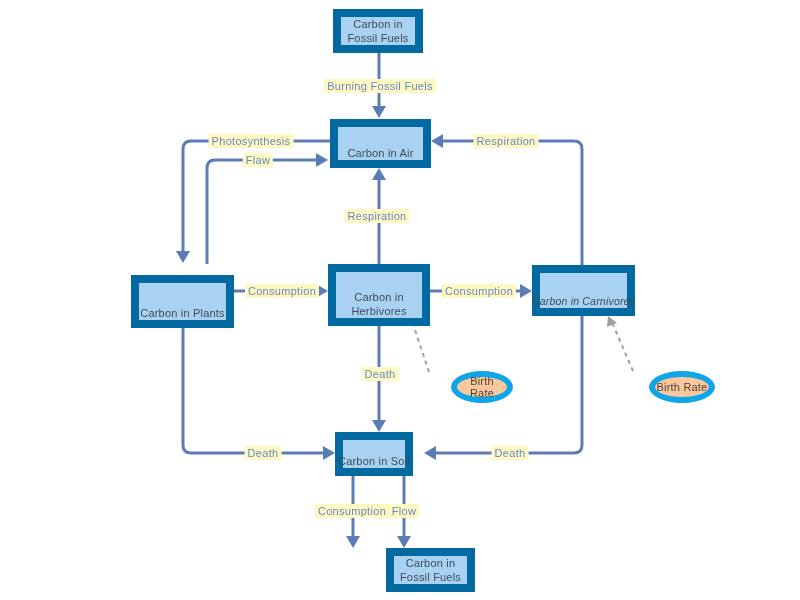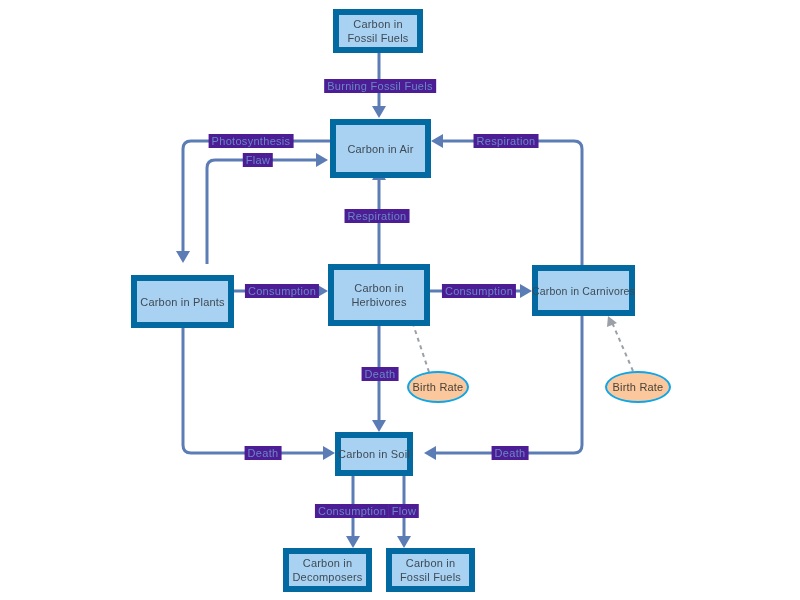--- a/index.html
+++ b/index.html
@@ -3,35 +3,35 @@
 <meta charset="utf-8">
 <style>
   html,body{margin:0;padding:0;background:#ffffff;}
   #canvas{
     position:relative;width:800px;height:600px;background:#ffffff;overflow:hidden;
     font-family:"Liberation Sans","DejaVu Sans",sans-serif;
   }
   #edges{position:absolute;left:0;top:0;width:800px;height:600px;}
   .node{
     position:absolute;box-sizing:border-box;
-    background:#a9d2f2;border:6px solid #0369a1;
-    display:flex;align-items:center;justify-content:center;text-align:center;
+    background:#a9d2f2;border:8px solid #0369a1;
+    display:flex;align-items:flex-end;justify-content:center;text-align:center;
     color:#3f4a55;font-size:11px;line-height:14px;letter-spacing:.2px;
   }
   .node span{display:block;padding:0 2px;}
   .nowrap span{white-space:nowrap;}
   .ellipse{
     position:absolute;box-sizing:border-box;border-radius:50%;
-    background:#fac89c;border:2px solid #0ea5e9;
+    background:#fac89c;border:6px solid #0ea5e9;
     display:flex;align-items:center;justify-content:center;text-align:center;
-    color:#4a4238;font-size:11px;letter-spacing:.2px;
+    color:#4a4238;font-size:11px;letter-spacing:.2px;margin-left:44px;
   }
   .edge-label{
     position:absolute;transform:translate(-50%,-50%);
-    background:#4c1d95;color:#6988c4;font-size:11px;letter-spacing:.3px;
+    background:#fef9c3;color:#6988c4;font-size:11px;letter-spacing:.3px;
     padding:1px 3px;white-space:nowrap;
   }
 </style>
 </head>
 <body>
 
 <div id="canvas">
 
   <svg id="edges" viewBox="0 0 800 600" fill="none" stroke="#5c7cb5" stroke-width="3">
 
@@ -73,37 +73,34 @@
 
     <path d="M429,372 L412,321" stroke="#9aa0a6" stroke-width="2" stroke-dasharray="4,4"></path>
     <polygon fill="#9aa0a6" stroke="none" points="408,314 416,322 407,325"></polygon>
     <path d="M633,371 L611,320" stroke="#9aa0a6" stroke-width="2" stroke-dasharray="4,4"></path>
     <polygon fill="#9aa0a6" stroke="none" points="608,316 617,323 607,327"></polygon>
   </svg>
 
   <div class="node" style="left:333px;top:9px;width:90px;height:44px;">
     <span>Carbon in Fossil Fuels</span>
   </div>
-  <div class="node nowrap" style="left:330px;top:119px;width:101px;height:59px;">
+  <div class="node nowrap" style="left:330px;top:119px;width:101px;height:49px;">
     <span>Carbon in Air</span>
   </div>
   <div class="node nowrap" style="left:131px;top:275px;width:103px;height:53px;">
     <span>Carbon in Plants</span>
   </div>
   <div class="node" style="left:328px;top:264px;width:102px;height:62px;">
     <span>Carbon in Herbivores</span>
   </div>
-  <div class="node nowrap" style="left:532px;top:265px;width:103px;height:51px;font-size:10.5px;">
+  <div class="node nowrap" style="left:532px;top:265px;width:103px;height:51px;font-size:10.5px;font-style:italic;">
     <span>Carbon in Carnivores</span>
   </div>
   <div class="node nowrap" style="left:335px;top:432px;width:78px;height:44px;">
     <span>Carbon in Soil</span>
-  </div>
-  <div class="node" style="left:283px;top:548px;width:89px;height:44px;">
-    <span>Carbon in Decomposers</span>
   </div>
   <div class="node" style="left:386px;top:548px;width:89px;height:44px;">
     <span>Carbon in Fossil Fuels</span>
   </div>
 
   <div class="ellipse" style="left:407px;top:371px;width:62px;height:32px;">
     <span>Birth Rate</span>
   </div>
   <div class="ellipse" style="left:605px;top:371px;width:66px;height:32px;">
     <span>Birth Rate</span>

